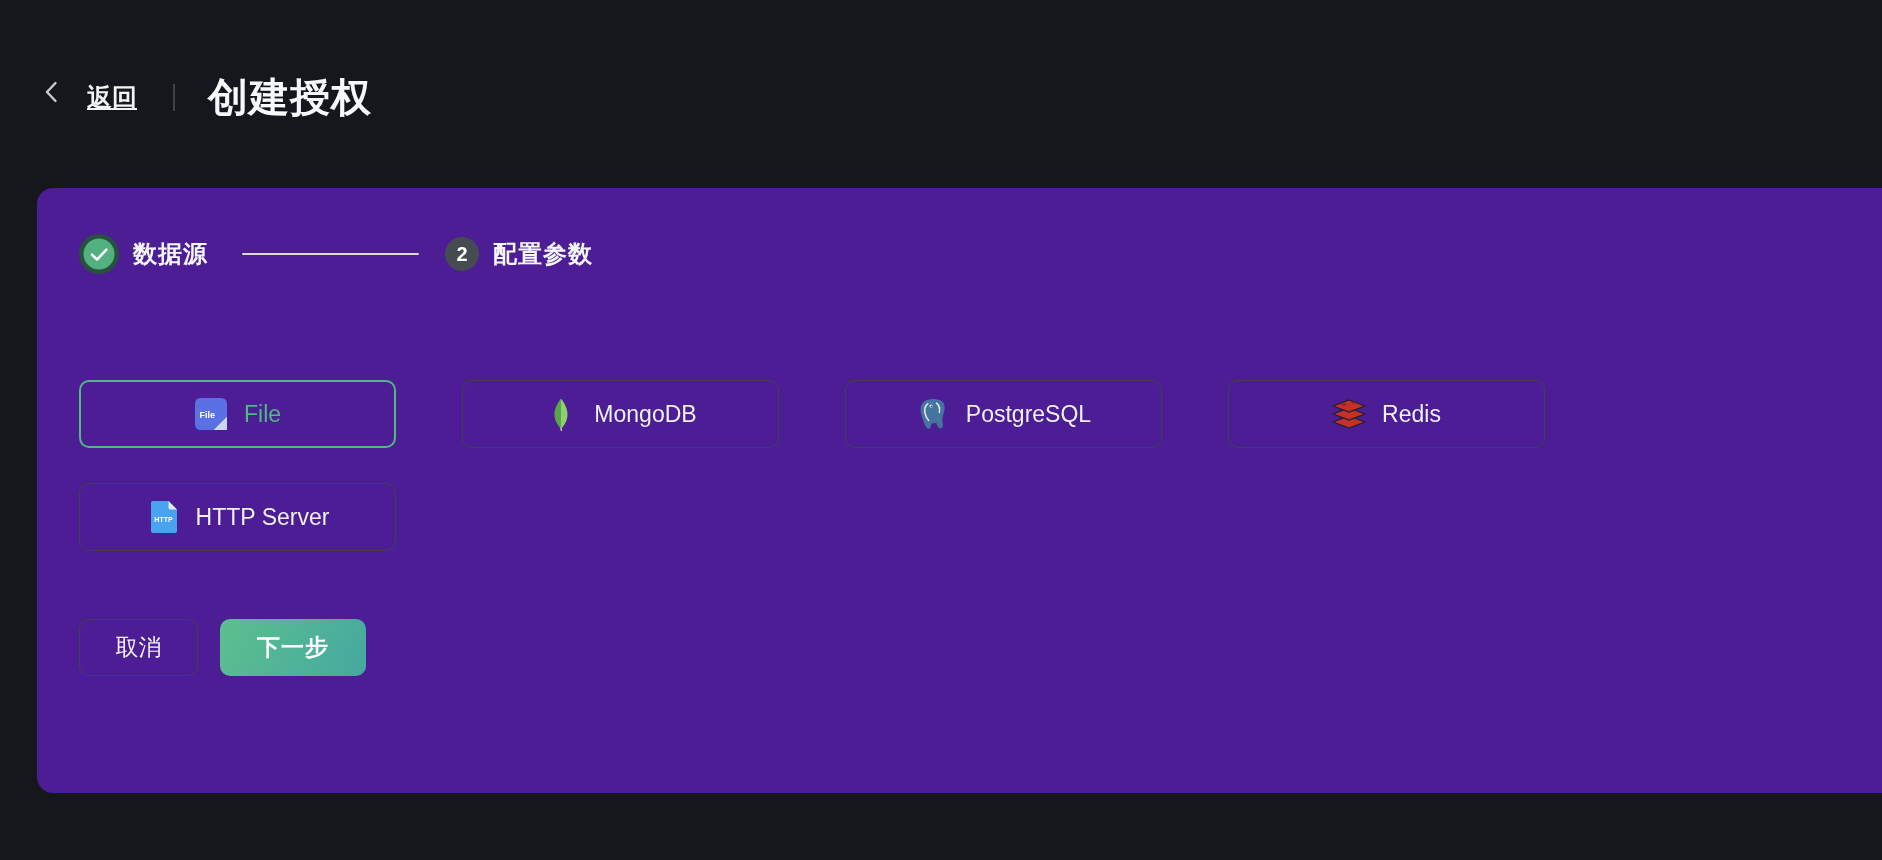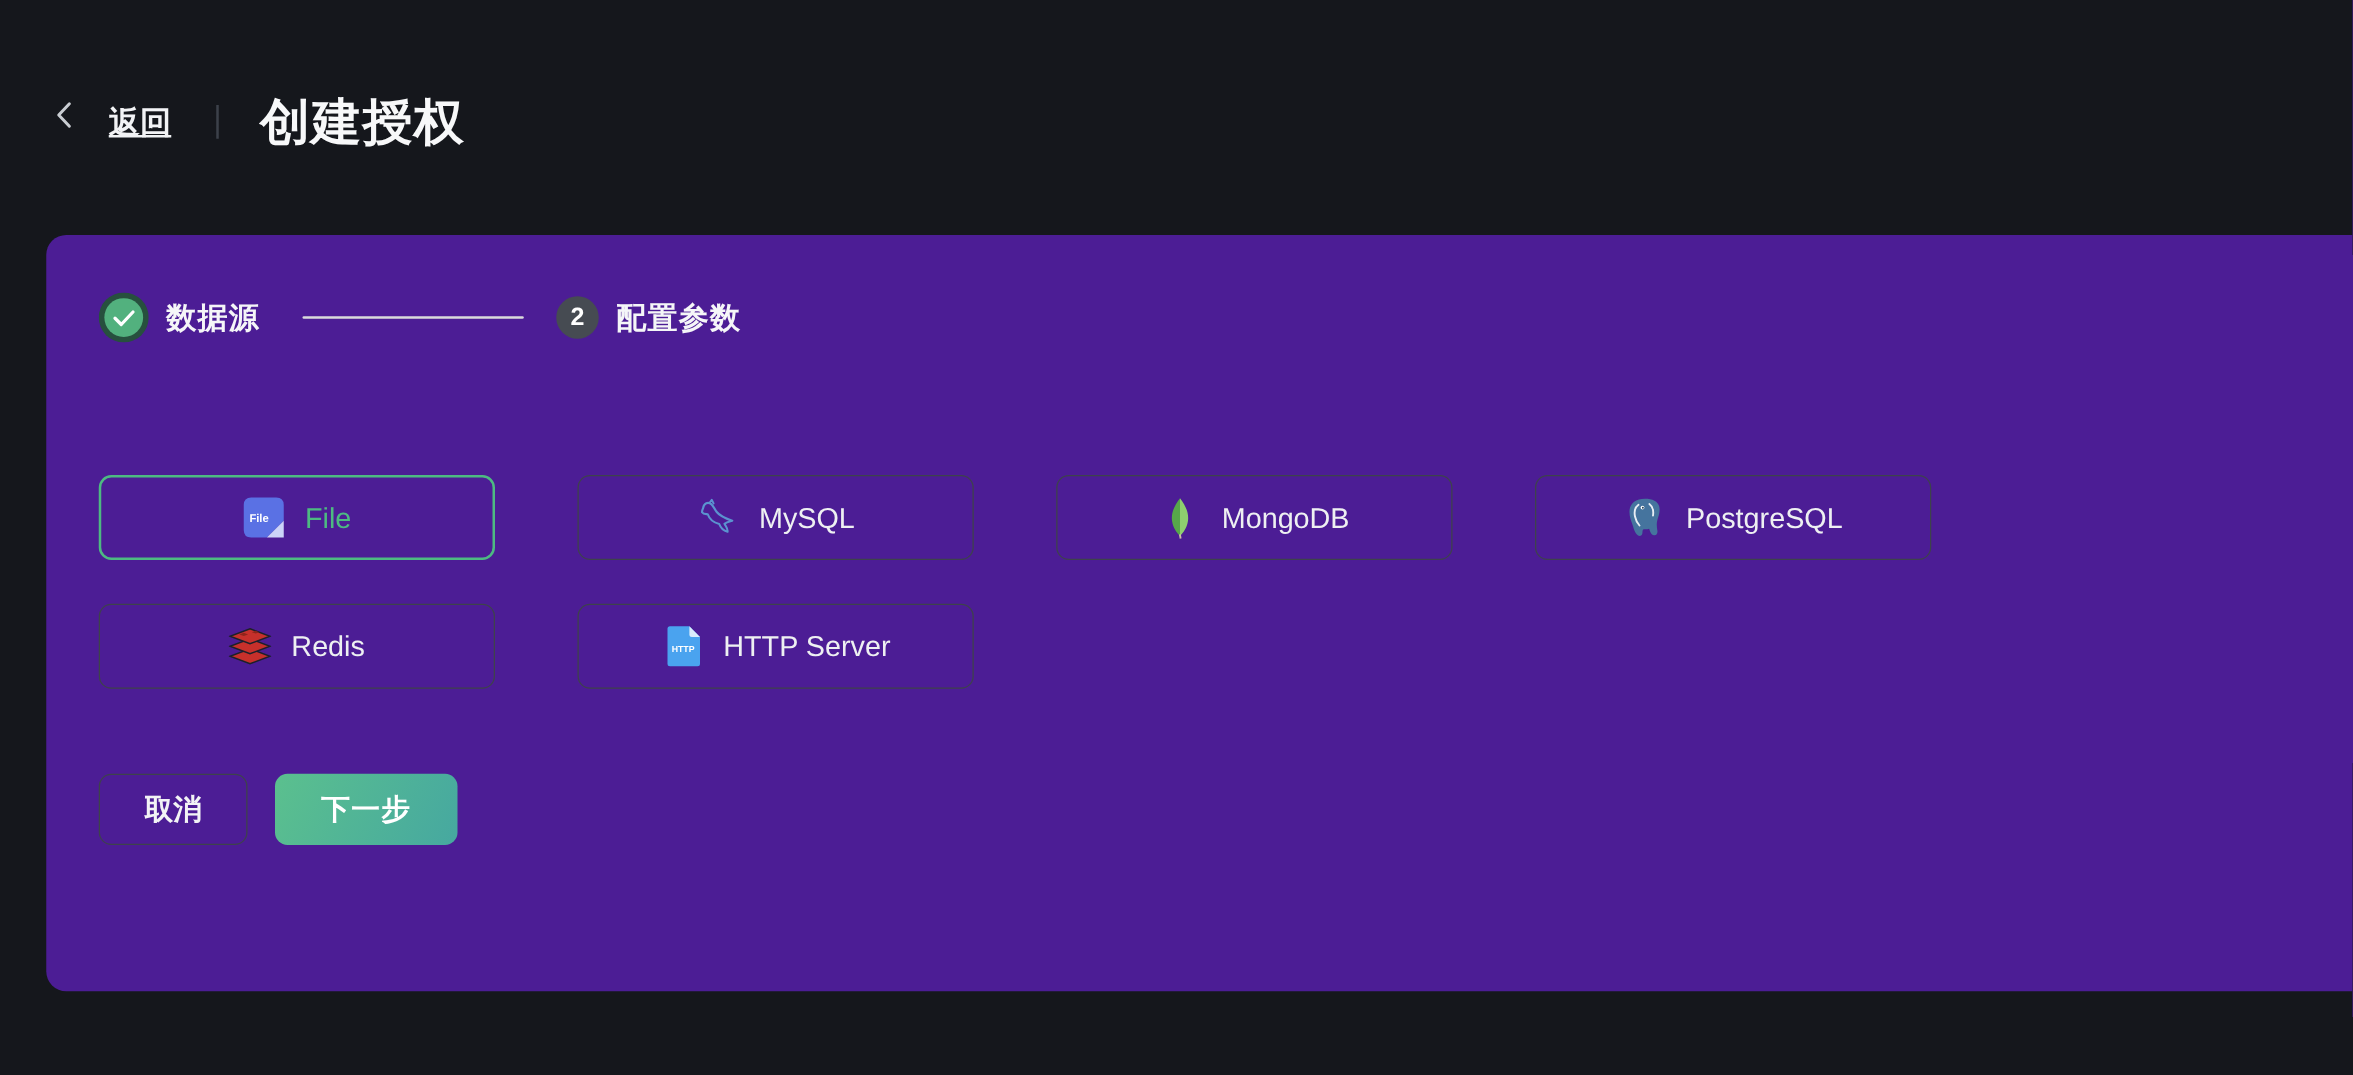--- a/index.html
+++ b/index.html
@@ -88,21 +88,21 @@
   
   .footer { margin-top: 68px; display: flex; gap: 22px; }
   .btn {
     height: 57px; border-radius: 10px;
     display: flex; align-items: center; justify-content: center;
     font-size: 23px; cursor: pointer;
   }
   .btn-cancel {
     width: 119px;
     border: 1.5px solid #3e434b;
-    color: #f2f3f5; background: transparent; font-weight: 700;
+    color: #f2f3f5; background: transparent; font-weight: 400;
   }
   .btn-next {
     width: 146px;
     background: linear-gradient(115deg, #5bc08e 0%, #46a8a0 100%);
     color: #fff; font-weight: 700; border: none; letter-spacing: 1px;
   }
 </style>
 </head>
 <body>
 
@@ -142,29 +142,20 @@
         <svg viewBox="0 0 34 34">
           <path d="M7 1 H27 Q33 1 33 7 V19.5 L19.5 33 H7 Q1 33 1 27 V7 Q1 1 7 1 Z" fill="#5a71e4"></path>
           <polygon points="19.5,33 33,19.5 33,33" fill="#ccd4f8"></polygon>
           <text x="5.5" y="20.5" font-size="9" font-weight="bold" fill="#ffffff">File</text>
         </svg>
       </span>
       <span class="card-label">File</span>
     </div>
 
 
-    <div class="card">
-      <span class="card-icon">
-        <svg viewBox="0 0 34 34">
-          <path d="M10.5 5.4 L12.4 2.8 L13.9 5.8" fill="none" stroke="#5b93cf" stroke-width="1.5" stroke-linecap="round" stroke-linejoin="round"></path>
-          <path d="M5.5 9.5 C6 5.5 9.5 4.2 12 6.3 C13.6 7.7 14.6 10.2 16.4 12.6 C19.2 16.2 23.6 17.8 28.8 19.6 C26.4 20.2 24.2 20.6 22.6 22 C23.6 24.2 25.4 25.6 25 28.4 C22 27.6 19.6 25.6 18.4 22.2 C14.2 21.2 10.6 18.4 9.2 14.4 C7.6 14.2 5.8 14.6 4.6 12.8 C4.6 11.4 5.1 10.3 5.5 9.5 Z" fill="none" stroke="#5b93cf" stroke-width="1.7" stroke-linejoin="round"></path>
-        </svg>
-      </span>
-      <span class="card-label">MySQL</span>
-    </div>
 
     <div class="card">
       <span class="card-icon">
         <svg viewBox="0 0 34 34">
           <path d="M17 1.5 C12 8 9.7 14 10.7 20.2 C11.6 25.7 14.7 29.3 16.4 31.1 L17 32 L17 1.5 Z" fill="#57a74a"></path>
           <path d="M17 1.5 C22 8 24.3 14 23.3 20.2 C22.4 25.7 19.3 29.3 17.6 31.1 L17 32 L17 1.5 Z" fill="#8ecf6f"></path>
           <path d="M16.9 30.5 L17.5 34" stroke="#cbbfa4" stroke-width="1.5"></path>
         </svg>
       </span>
       <span class="card-label">MongoDB</span>

